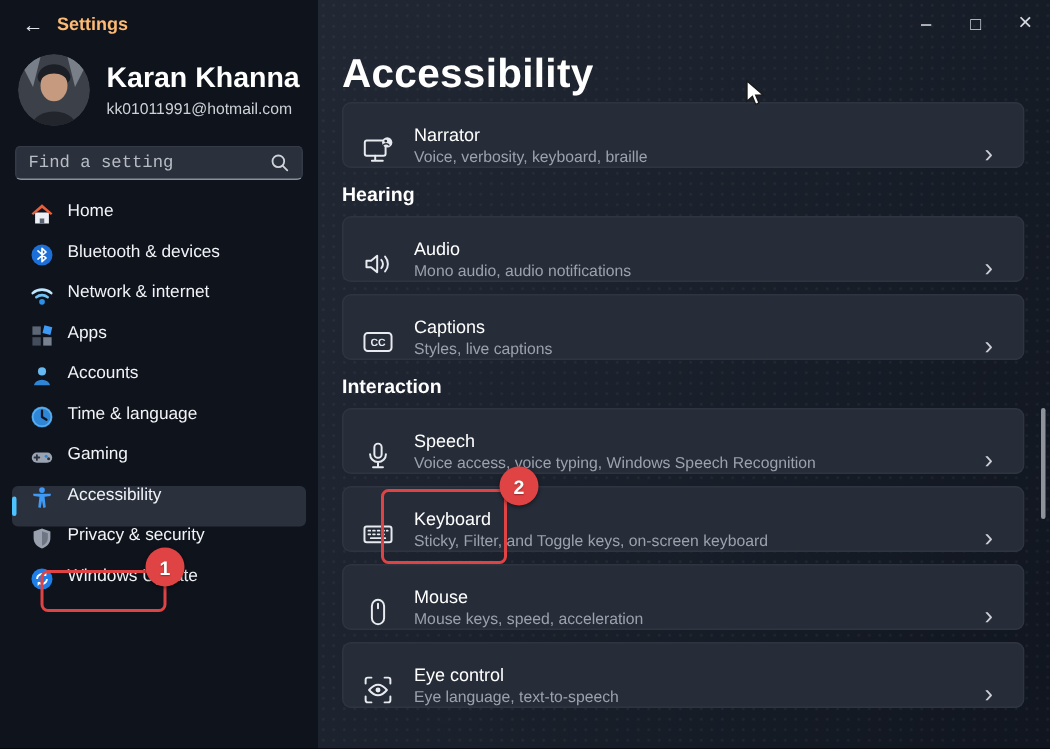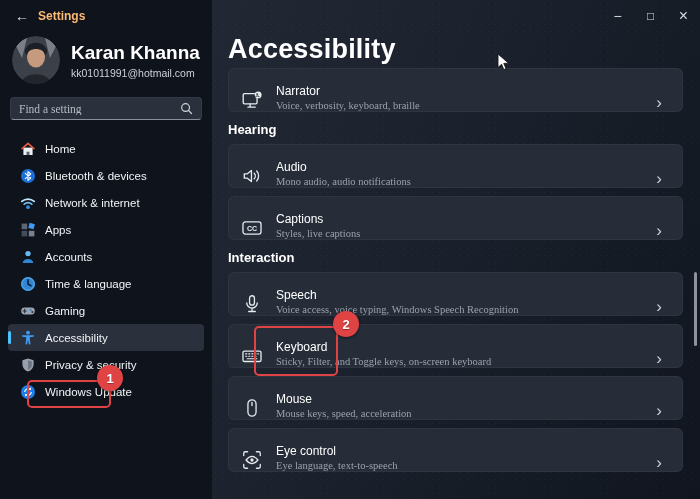--- a/index.html
+++ b/index.html
@@ -30,26 +30,26 @@
   .avatar { width:48px; height:48px; border-radius:50%; overflow:hidden; flex:0 0 auto; }
   .user-name { font-size:19px; font-weight:700; color:#fff; }
   .user-email { font-size:10.5px; color:#cdd1d7; margin-top:3px; }
   .search-box {
     position:absolute; top:65px; left:10px; width:192px; height:23px;
     background:#2a303c; border:1px solid #343b47; border-bottom:1px solid #8a8f99;
     border-radius:4px; display:flex; align-items:center; padding:0 8px;
   }
   .search-box input {
     flex:1; background:none; border:none; outline:none;
-    color:#e7eaee; font-size:11.5px; font-family:Liberation Serif, serif;
+    color:#e7eaee; font-size:11.5px; font-family:Liberation Mono, monospace;
   }
   .search-box input::placeholder { color:#b7bcc4; }
   .nav { position:absolute; top:103px; left:8px; width:196px; }
   .nav-item {
-    position:relative; display:flex; align-items:center; gap:9px;
+    position:relative; display:flex; align-items:flex-start; gap:9px;
     height:27px; padding-left:12px; border-radius:4px; cursor:pointer;
   }
   .nav-item.selected { background:#2a313d; }
   .nav-item.selected::before {
     content:""; position:absolute; left:0; top:7px; width:3px; height:13px;
     border-radius:2px; background:#4cc2ff;
   }
   .nicon { width:16px; height:16px; flex:0 0 auto; display:flex; }
   .nlabel { font-size:11.5px; color:#f1f3f6; white-space:nowrap; }
   
@@ -65,21 +65,21 @@
   .sec-header { font-size:13px; font-weight:700; color:#fff; margin:10px 0 6px 0; height:16px; }
   .card {
     width:455px; height:44px; margin-bottom:8px;
     background:#262d39; border:1px solid rgba(255,255,255,.04); border-radius:6px;
     display:flex; align-items:flex-end; padding:0 12px; cursor:pointer;
   }
   .card:first-child { margin-top:7px; }
   .cicon { width:22px; height:22px; flex:0 0 auto; display:flex; margin-right:13px; }
   .ctext { display:flex; flex-direction:column; gap:2px; min-width:0; }
   .ctitle { font-size:12px; color:#fff; }
-  .csub { font-size:10.5px; color:#9ba2ad; white-space:nowrap;font-family:Liberation Serif, serif; }
+  .csub { font-size:10.5px; color:#9ba2ad; white-space:nowrap; }
   .chev { margin-left:auto; padding-right:8px; color:#ccd0d6; font-size:17px; line-height:1; }
   
   .anno-box {
     position:absolute; border:2px solid #e04343; border-radius:5px;
     background:transparent; z-index:60; pointer-events:none;
   }
   .anno-badge {
     position:absolute; width:26px; height:26px; border-radius:50%;
     background:#e04343; color:#fff; font-size:13px; font-weight:700;
     display:flex; align-items:center; justify-content:center; z-index:61;

